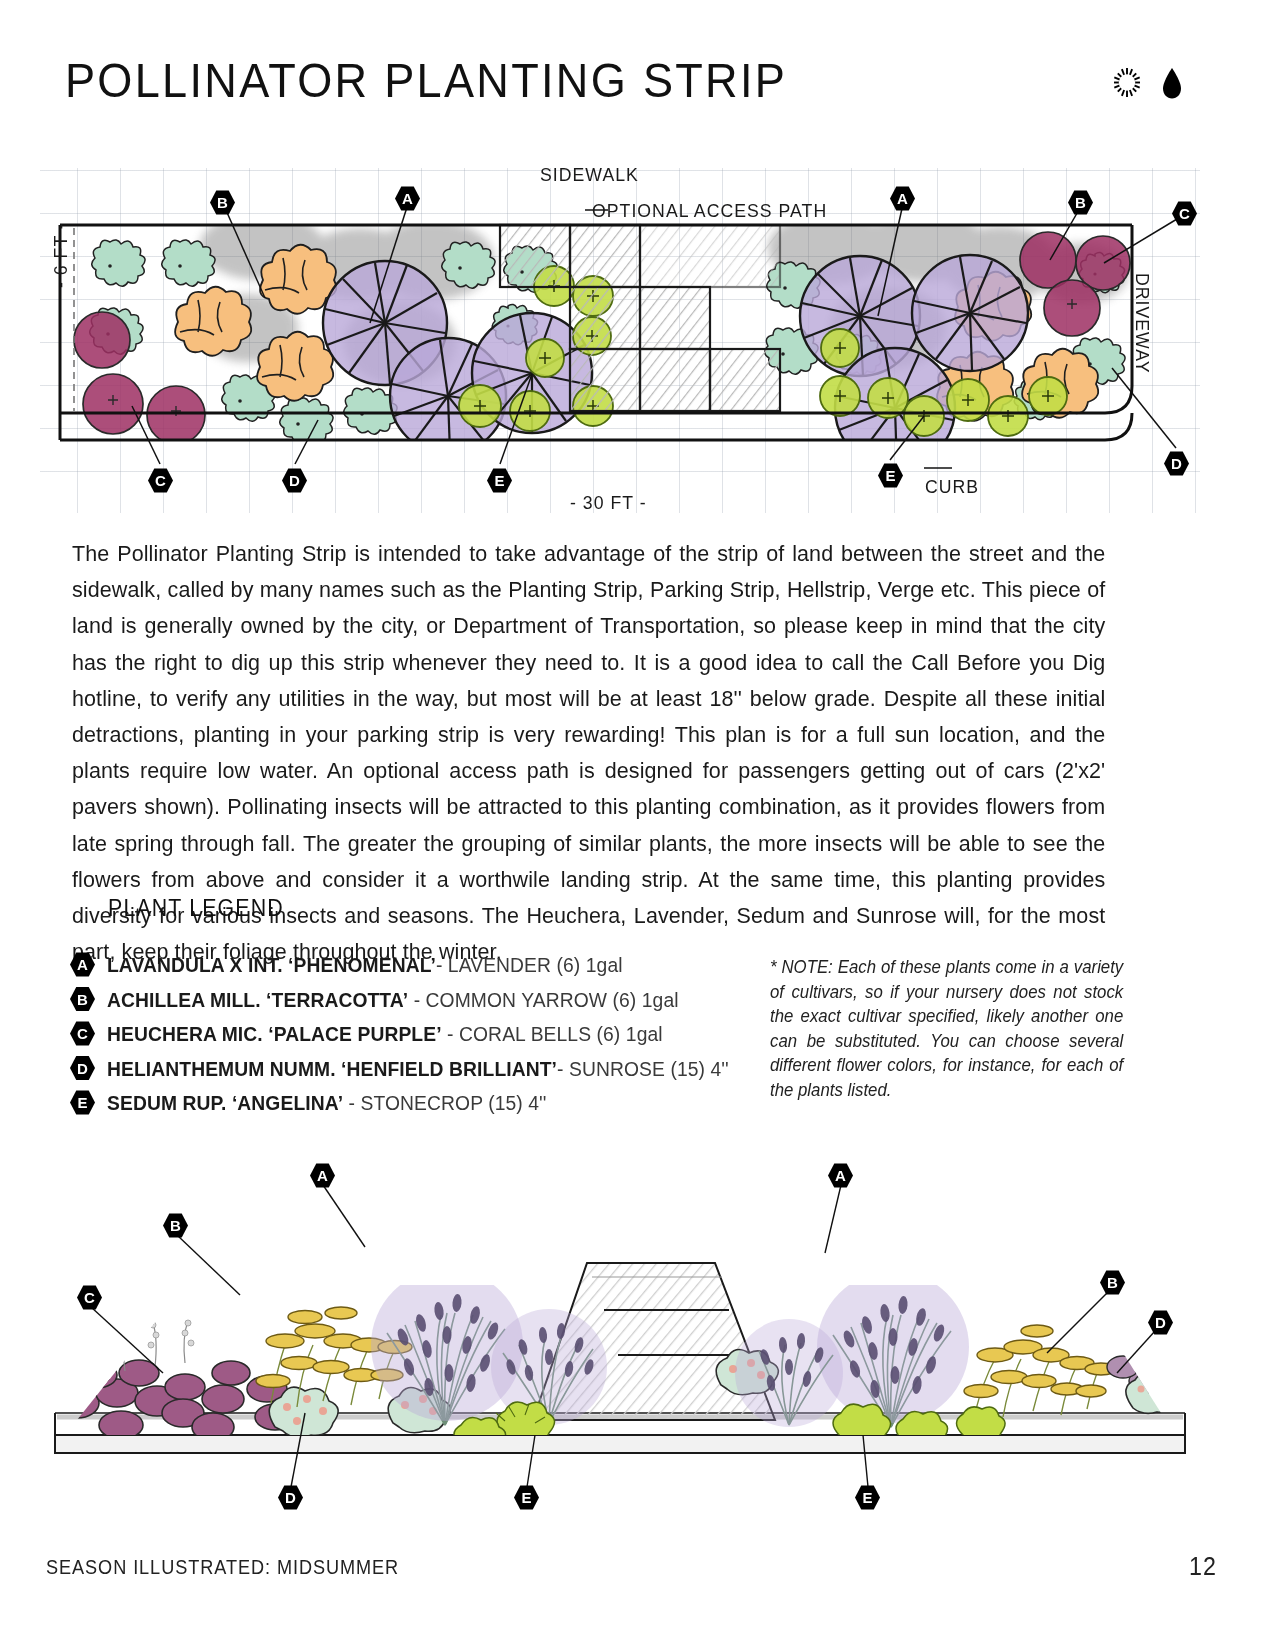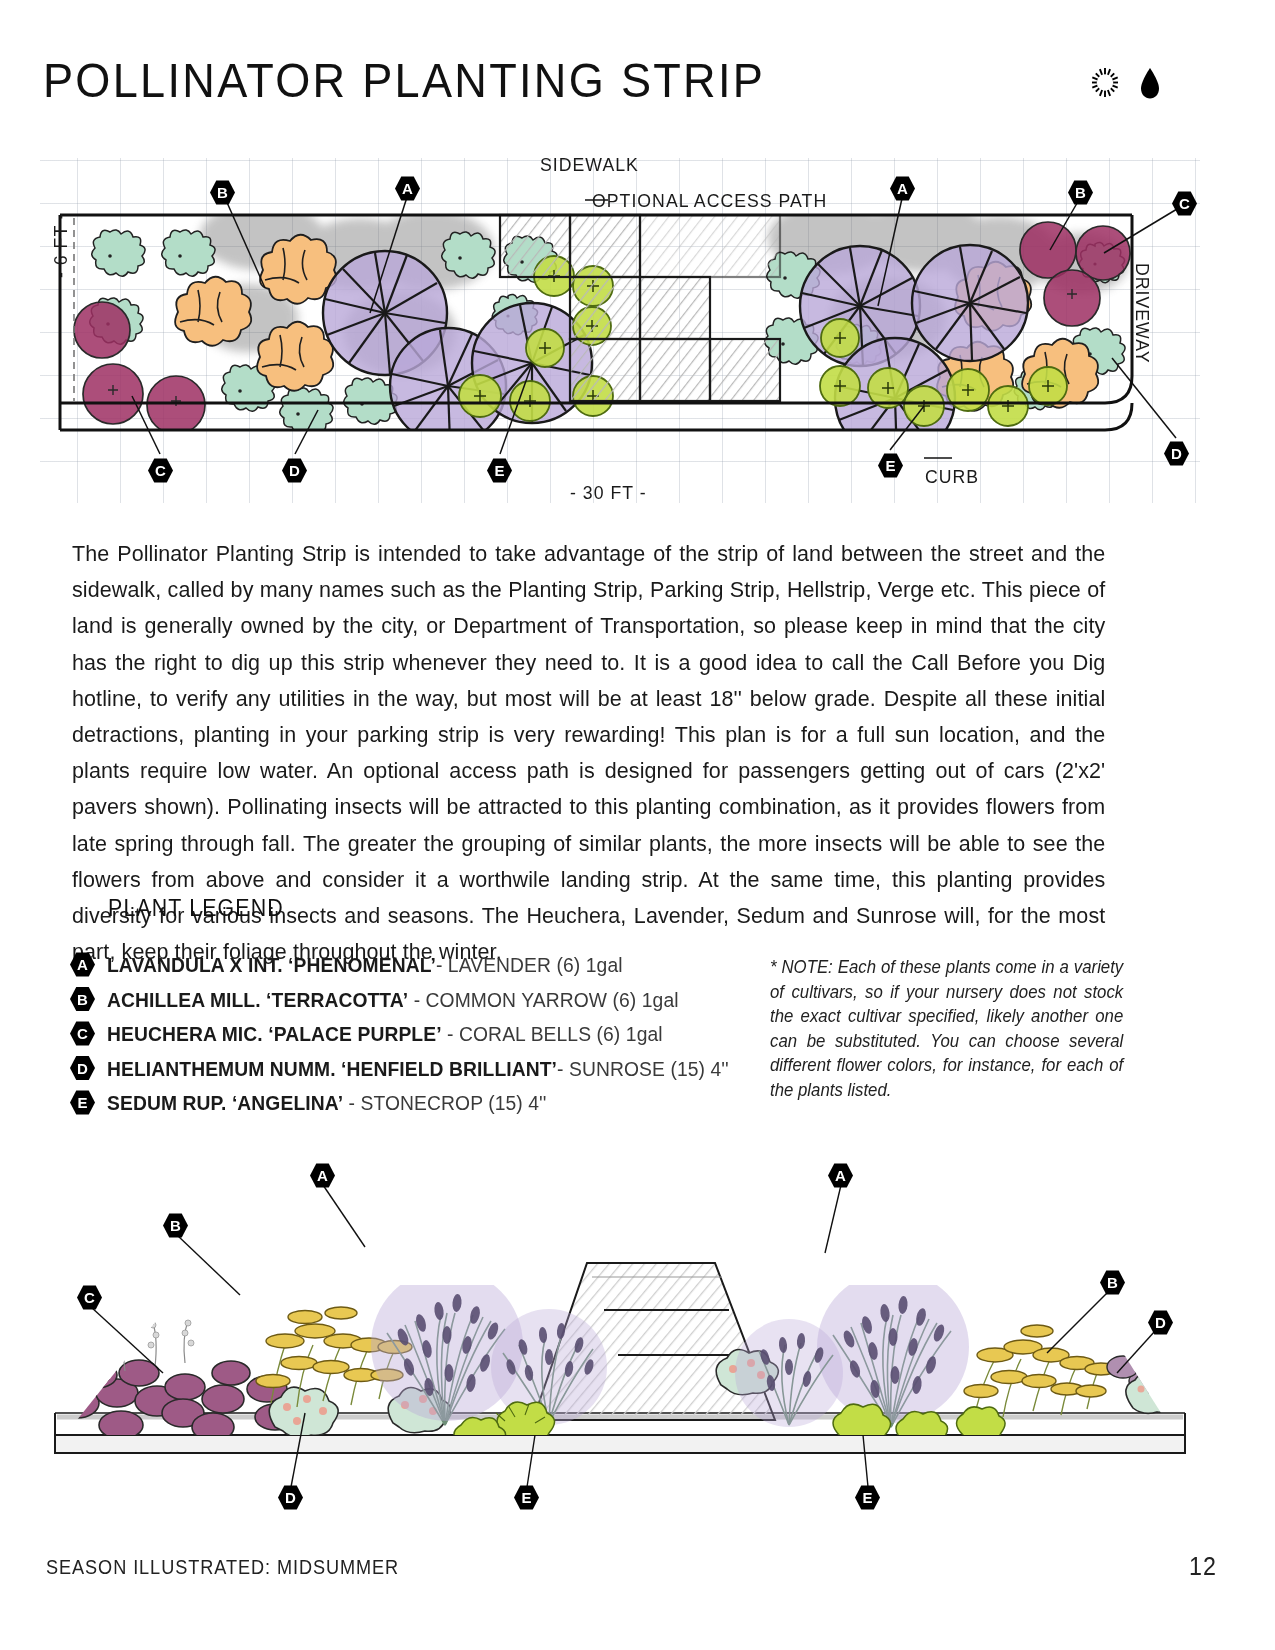--- a/index.html
+++ b/index.html
@@ -8,34 +8,34 @@
     width:1275px; height:1650px;
     background:#ffffff;
     font-family:"Liberation Sans", sans-serif;
     color:#1a1a1a;
     position:relative;
     overflow:hidden;
   }
 
   
   .page-header{
-    position:absolute; left:43px; top:52px; width:1120px; height:72px;
+    position:absolute; left:65px; top:52px; width:1120px; height:72px;
   }
   .title{
     position:absolute; left:0; top:0;
     font-size:49px; letter-spacing:2.5px;
     font-weight:300; color:#111;
     transform:scaleX(0.92); transform-origin:left center;
     white-space:nowrap;
   }
   .header-icons{ position:absolute; right:0; top:10px; display:flex; align-items:center; gap:14px; }
 
   
   .plan-wrap{
-    position:absolute; left:40px; top:158px; width:1160px; height:345px;
+    position:absolute; left:40px; top:168px; width:1160px; height:345px;
   }
   .plan-grid{
     position:absolute; inset:0;
     background-image:
       linear-gradient(to right, rgba(150,160,175,.30) 1px, transparent 1px),
       linear-gradient(to bottom, rgba(150,160,175,.30) 1px, transparent 1px);
     background-size:43px 43px;
     background-position:-6px 2px;
   }
   .plan-svg{ position:absolute; inset:0; }

